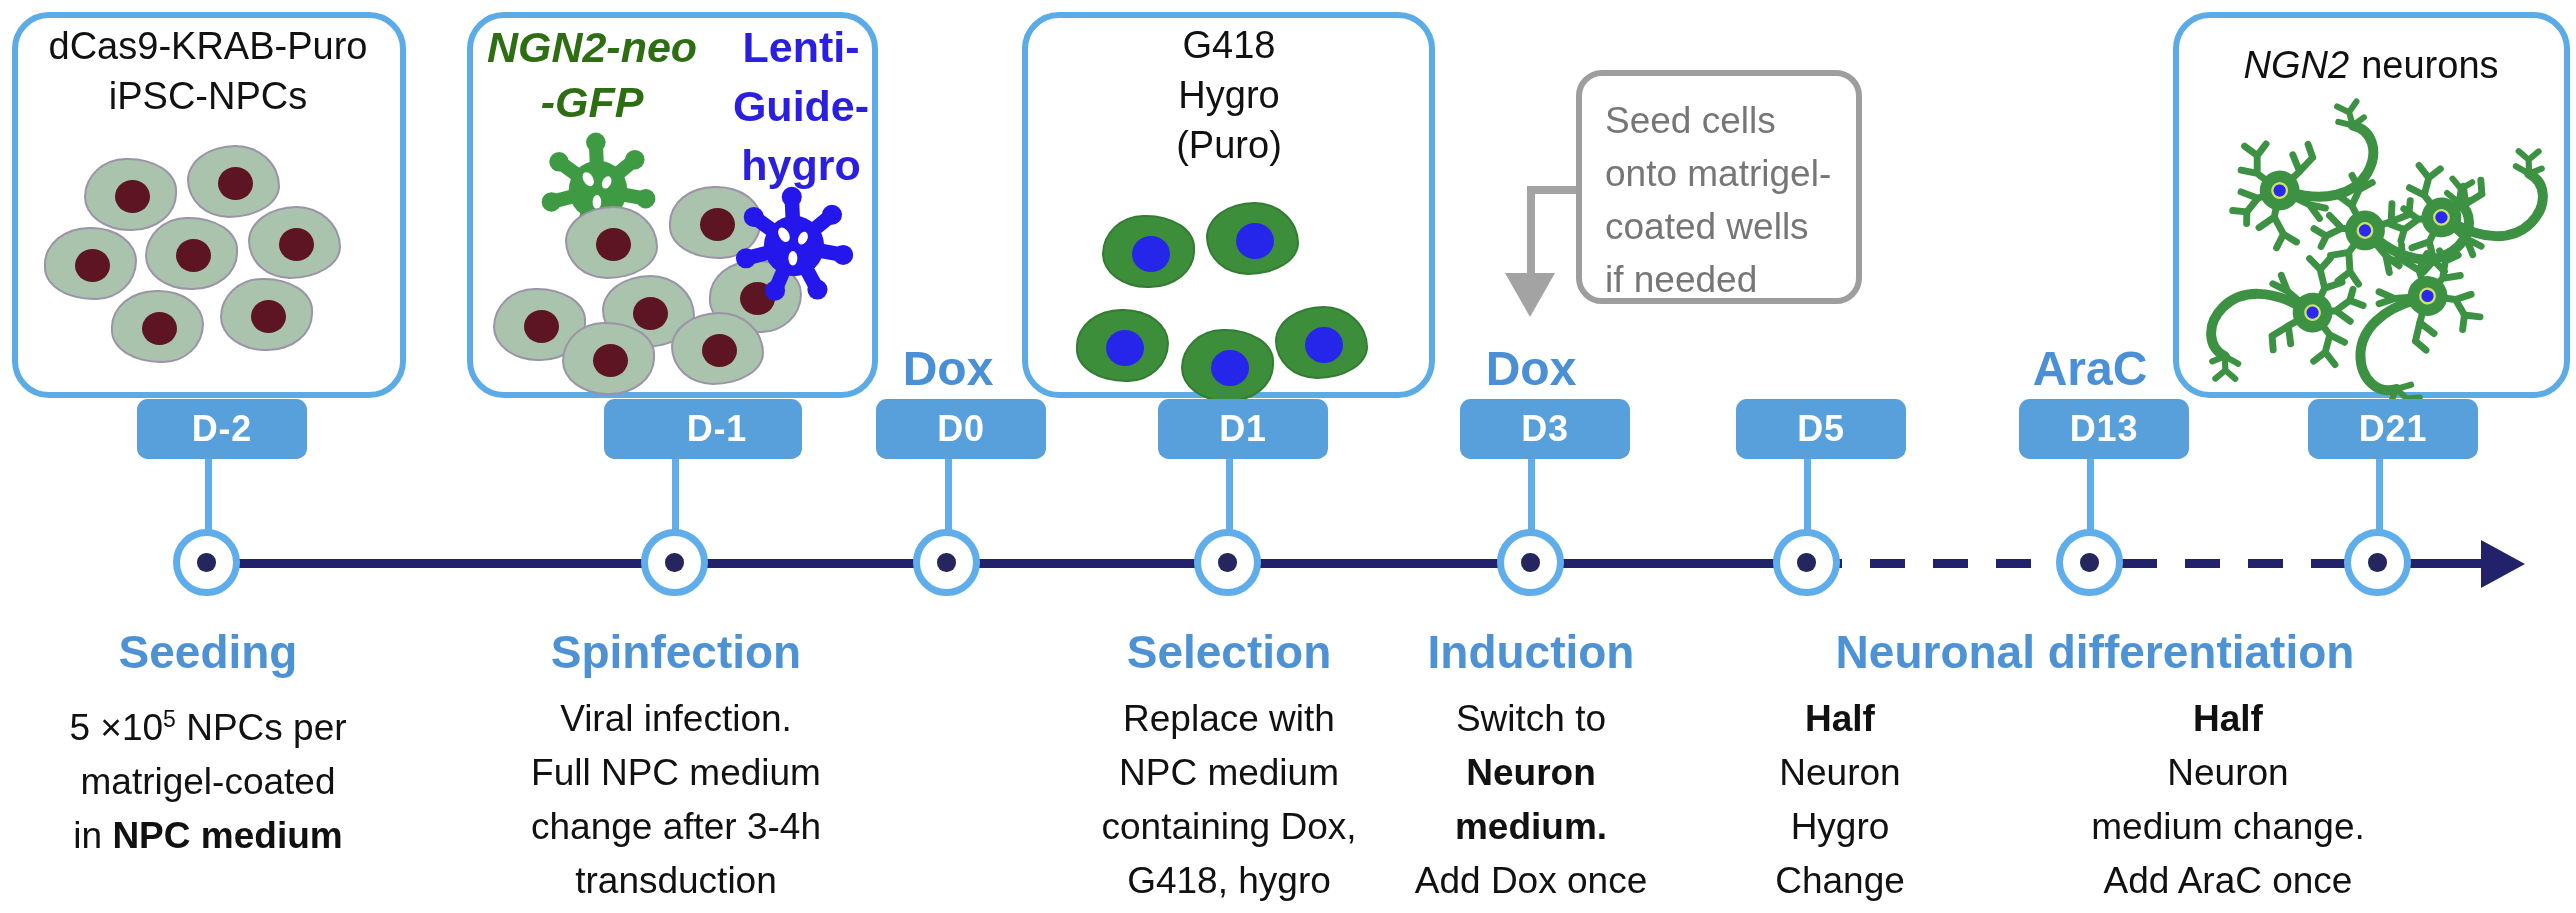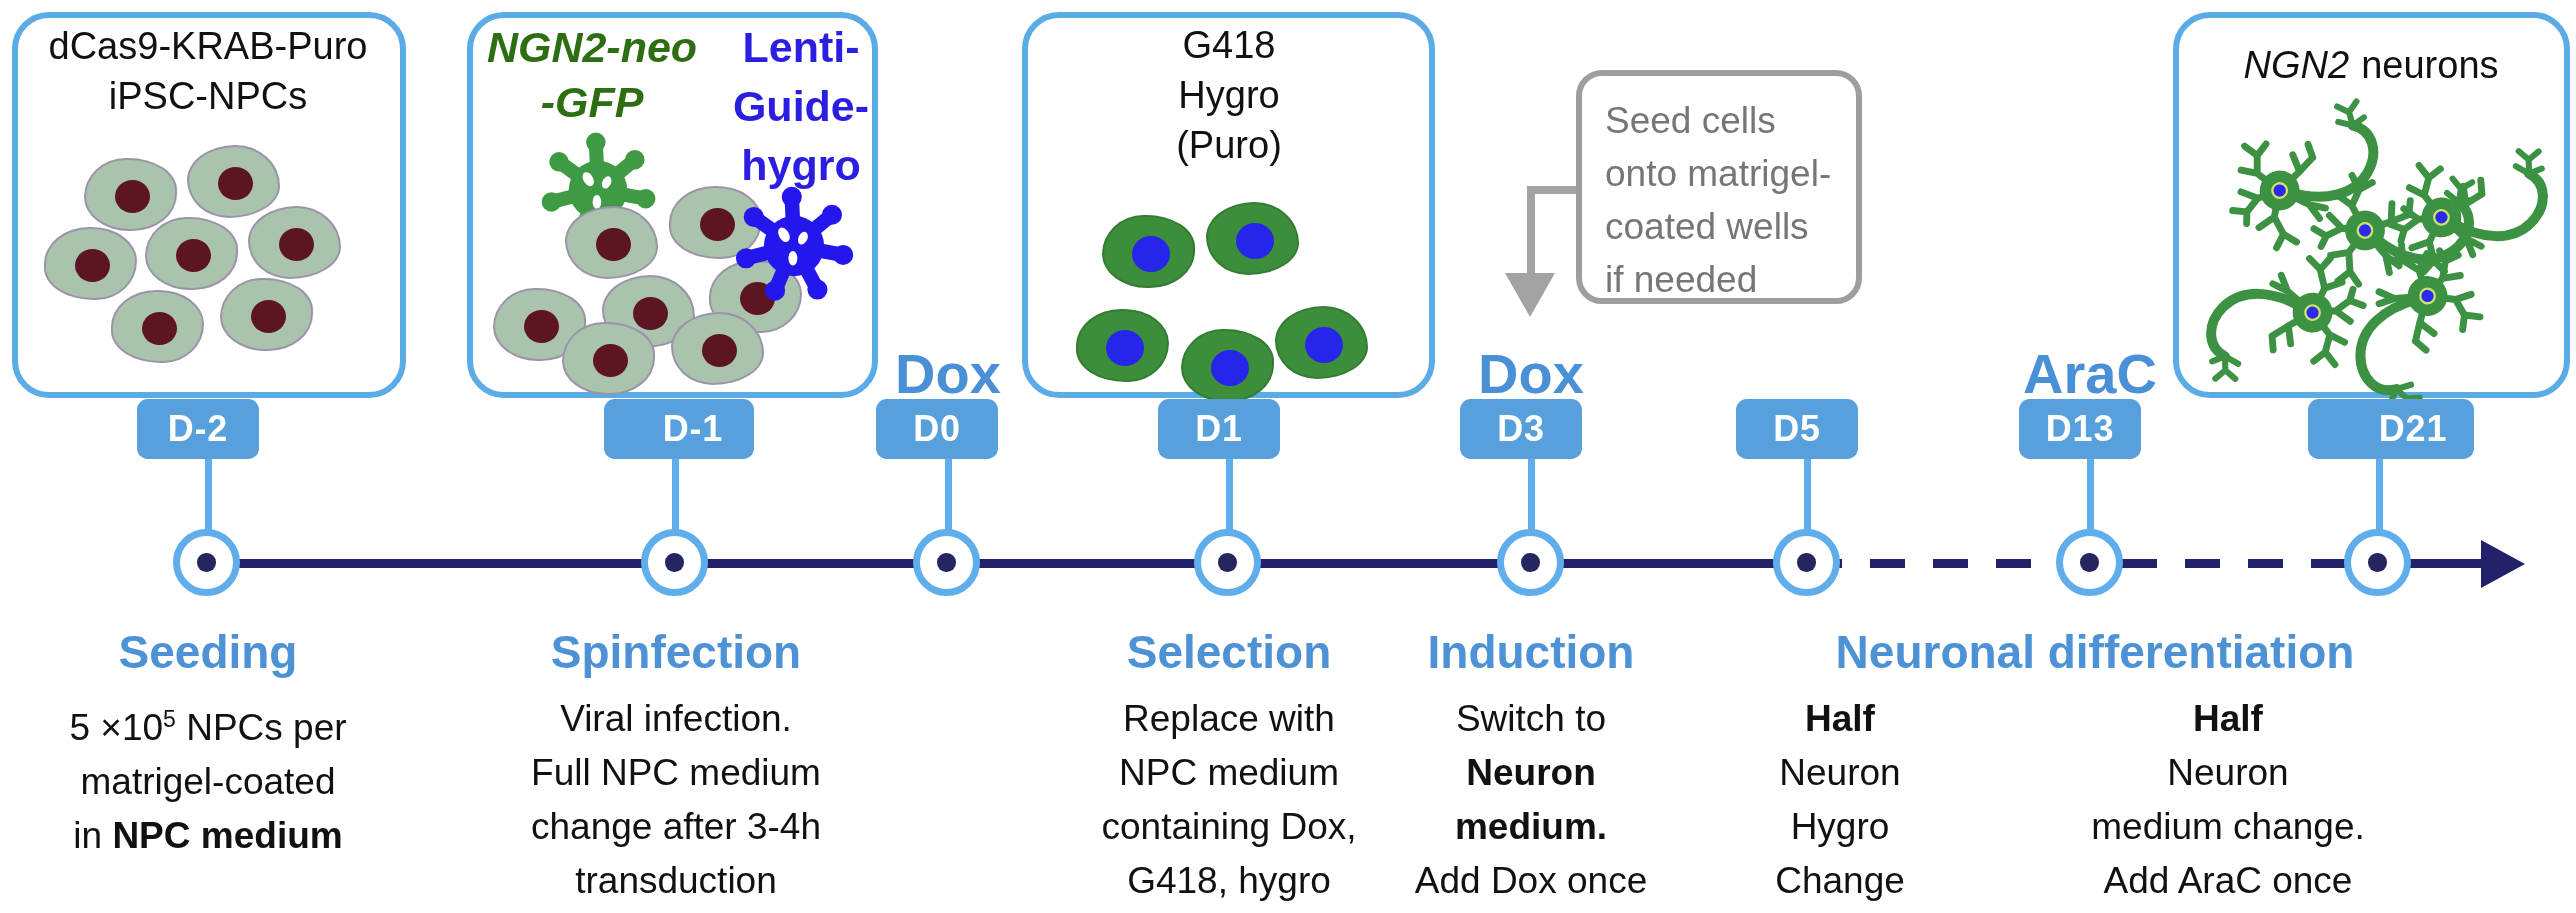--- a/index.html
+++ b/index.html
@@ -38,36 +38,36 @@
   
   #callout{position:absolute;left:1576px;top:70px;width:286px;height:234px;box-sizing:border-box;
       background:#fff;border:6.1px solid #9e9e9e;border-radius:26px;z-index:5;
       padding:18.3px 0 0 23px;color:#767676;font-size:37px;line-height:53px;}
   .gray-arrow-part{position:absolute;background:#a3a3a3;z-index:4;}
   #gray-arrow-h{left:1527px;top:186px;width:50px;height:8.4px;}
   #gray-arrow-v{left:1527px;top:186px;width:8.4px;height:89px;}
   #gray-arrow-head{position:absolute;left:1505px;top:273px;width:0;height:0;z-index:4;
       border-left:25px solid transparent;border-right:25px solid transparent;border-top:44px solid #a3a3a3;}
   
-  .day-tab{position:absolute;top:399px;height:60px;width:122px;background:#57a0dc;border-radius:10.7px;
+  .day-tab{position:absolute;top:399px;height:60px;width:170px;background:#57a0dc;border-radius:10.7px;
       color:#fff;font-weight:bold;font-size:36px;display:flex;align-items:center;justify-content:center;
       z-index:7;letter-spacing:0.8px;}
   .tab-connector{position:absolute;top:457px;width:6.9px;background:#5fadea;z-index:0;}
   .axis{position:absolute;top:559px;height:9.2px;background:#22226b;z-index:1;}
   #axis-solid{left:208px;width:1599px;}
   #axis-dashed{left:1807px;width:572px;background:repeating-linear-gradient(90deg,#22226b 0 35px,rgba(0,0,0,0) 35px 63px);}
   #axis-solid2{left:2379px;width:107px;}
   #axis-arrowhead{position:absolute;left:2481px;top:540px;width:0;height:0;z-index:1;
       border-top:24px solid transparent;border-bottom:24px solid transparent;border-left:44px solid #22226b;}
   .node{position:absolute;top:529px;width:53px;height:53px;background:#fff;border:7.6px solid #5fadea;
       border-radius:50%;z-index:2;display:flex;align-items:center;justify-content:center;}
   .node-dot{width:18.3px;height:18.3px;border-radius:50%;background:#26265e;}
   
   .drug-label{position:absolute;top:341px;transform:translateX(-50%);color:#4a90d6;
-      font-weight:bold;font-size:56px;white-space:nowrap;z-index:6;}
+      font-weight:bold;font-size:48px;white-space:nowrap;z-index:6;}
   .phase-label{position:absolute;top:625px;transform:translateX(-50%);color:#4e92d6;
       font-weight:bold;font-size:46px;white-space:nowrap;}
   .step-text{position:absolute;top:692px;transform:translateX(-50%);text-align:center;
       color:#111;font-size:37px;line-height:54px;white-space:nowrap;}
   .step-text .b{font-weight:bold;}
   .step-text sup{font-size:23px;}
 </style>
 </head>
 <body>
 
@@ -211,21 +211,21 @@
       <div class="day-tab" style="left: 1736px;">D5</div>
       <div class="tab-connector" style="left: 1804px; height: 73px;"></div>
       <div class="node" style="left: 1773px;">
         <div class="node-dot"></div>
       </div>
       <div class="day-tab" style="left: 2019px;">D13</div>
       <div class="tab-connector" style="left: 2087px; height: 73px;"></div>
       <div class="node" style="left: 2056px;">
         <div class="node-dot"></div>
       </div>
-      <div class="day-tab" style="left: 2308px; padding-left: 44px;">D21</div>
+      <div class="day-tab" style="left: 2308px;">D21</div>
       <div class="tab-connector" style="left: 2376px; height: 73px;"></div>
       <div class="node" style="left: 2344px;">
         <div class="node-dot"></div>
       </div>
     </div>
   <div id="drugs-layer">
       <div class="drug-label" style="left: 948px;">Dox</div>
       <div class="drug-label" style="left: 1531px;">Dox</div>
       <div class="drug-label" style="left: 2090px;">AraC</div>
     </div>

